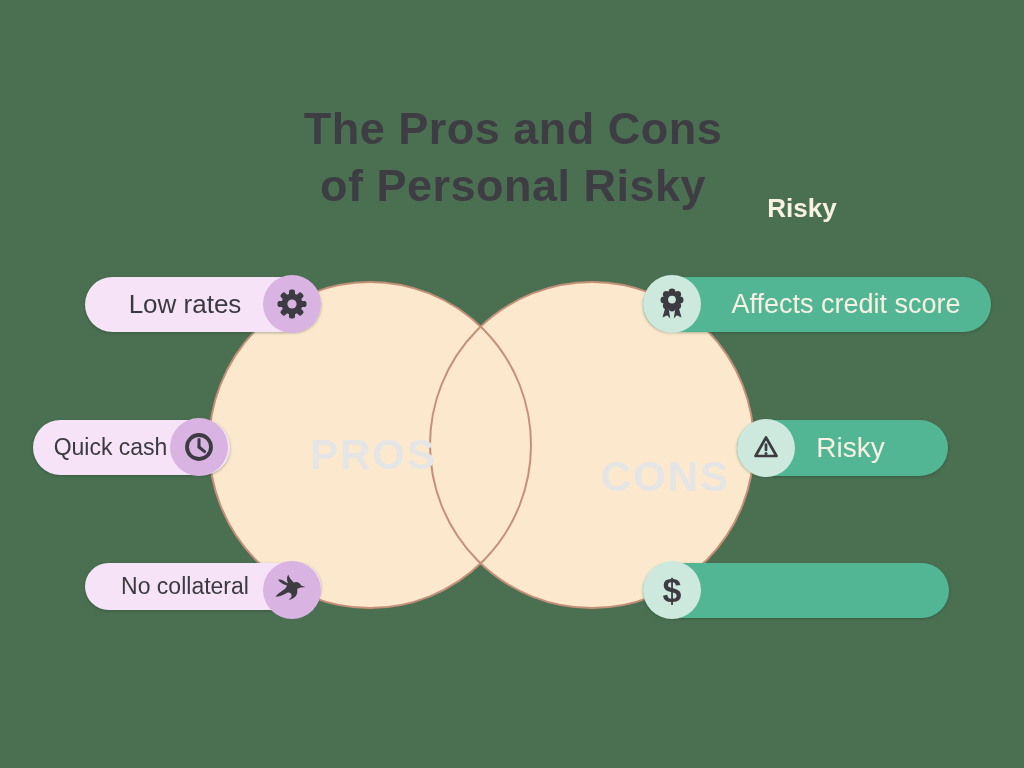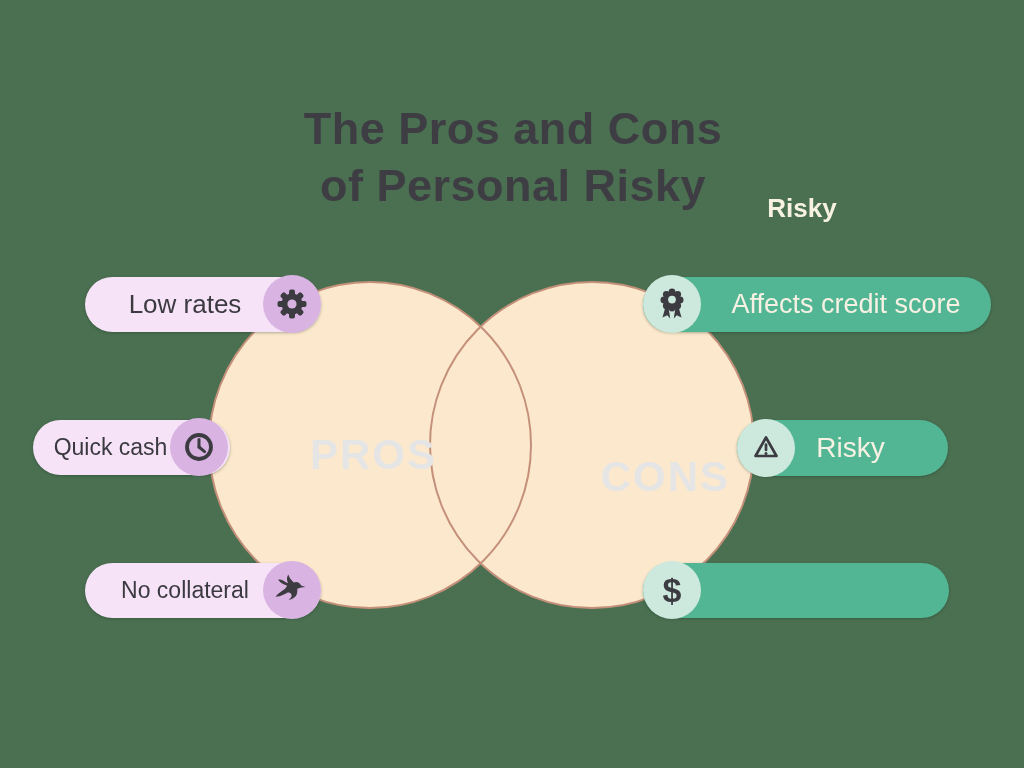--- a/index.html
+++ b/index.html
@@ -51,21 +51,21 @@
   }
   
   #pill-low-rates{left:85px;top:277px;width:236px;height:55px;}
   #pill-low-rates .pill-label{right:58px;font-size:26px;padding-left:22px;}
   #pill-low-rates .icon-circle{left:178px;top:-2px;}
 
   #pill-quick-cash{left:33px;top:420px;width:197px;height:55px;}
   #pill-quick-cash .pill-label{right:76px;font-size:23px;padding-left:34px;}
   #pill-quick-cash .icon-circle{left:137px;top:-2px;}
 
-  #pill-no-collateral{left:85px;top:563px;width:236px;height:55px;}
+  #pill-no-collateral{left:85px;top:563px;width:236px;height:47px;}
   #pill-no-collateral .pill-label{right:58px;font-size:23px;padding-left:22px;}
   #pill-no-collateral .icon-circle{left:178px;top:-2px;}
 
   #pill-affects{left:643px;top:277px;width:348px;height:55px;text-align:center;}
   #pill-affects .icon-circle{left:0;top:-2px;}
 
   #pill-risky{left:737px;top:420px;width:211px;height:56px;}
   #pill-risky .pill-label{padding-right:42px;font-size:28px;}
   #pill-risky .icon-circle{left:0;top:-1px;}
 

